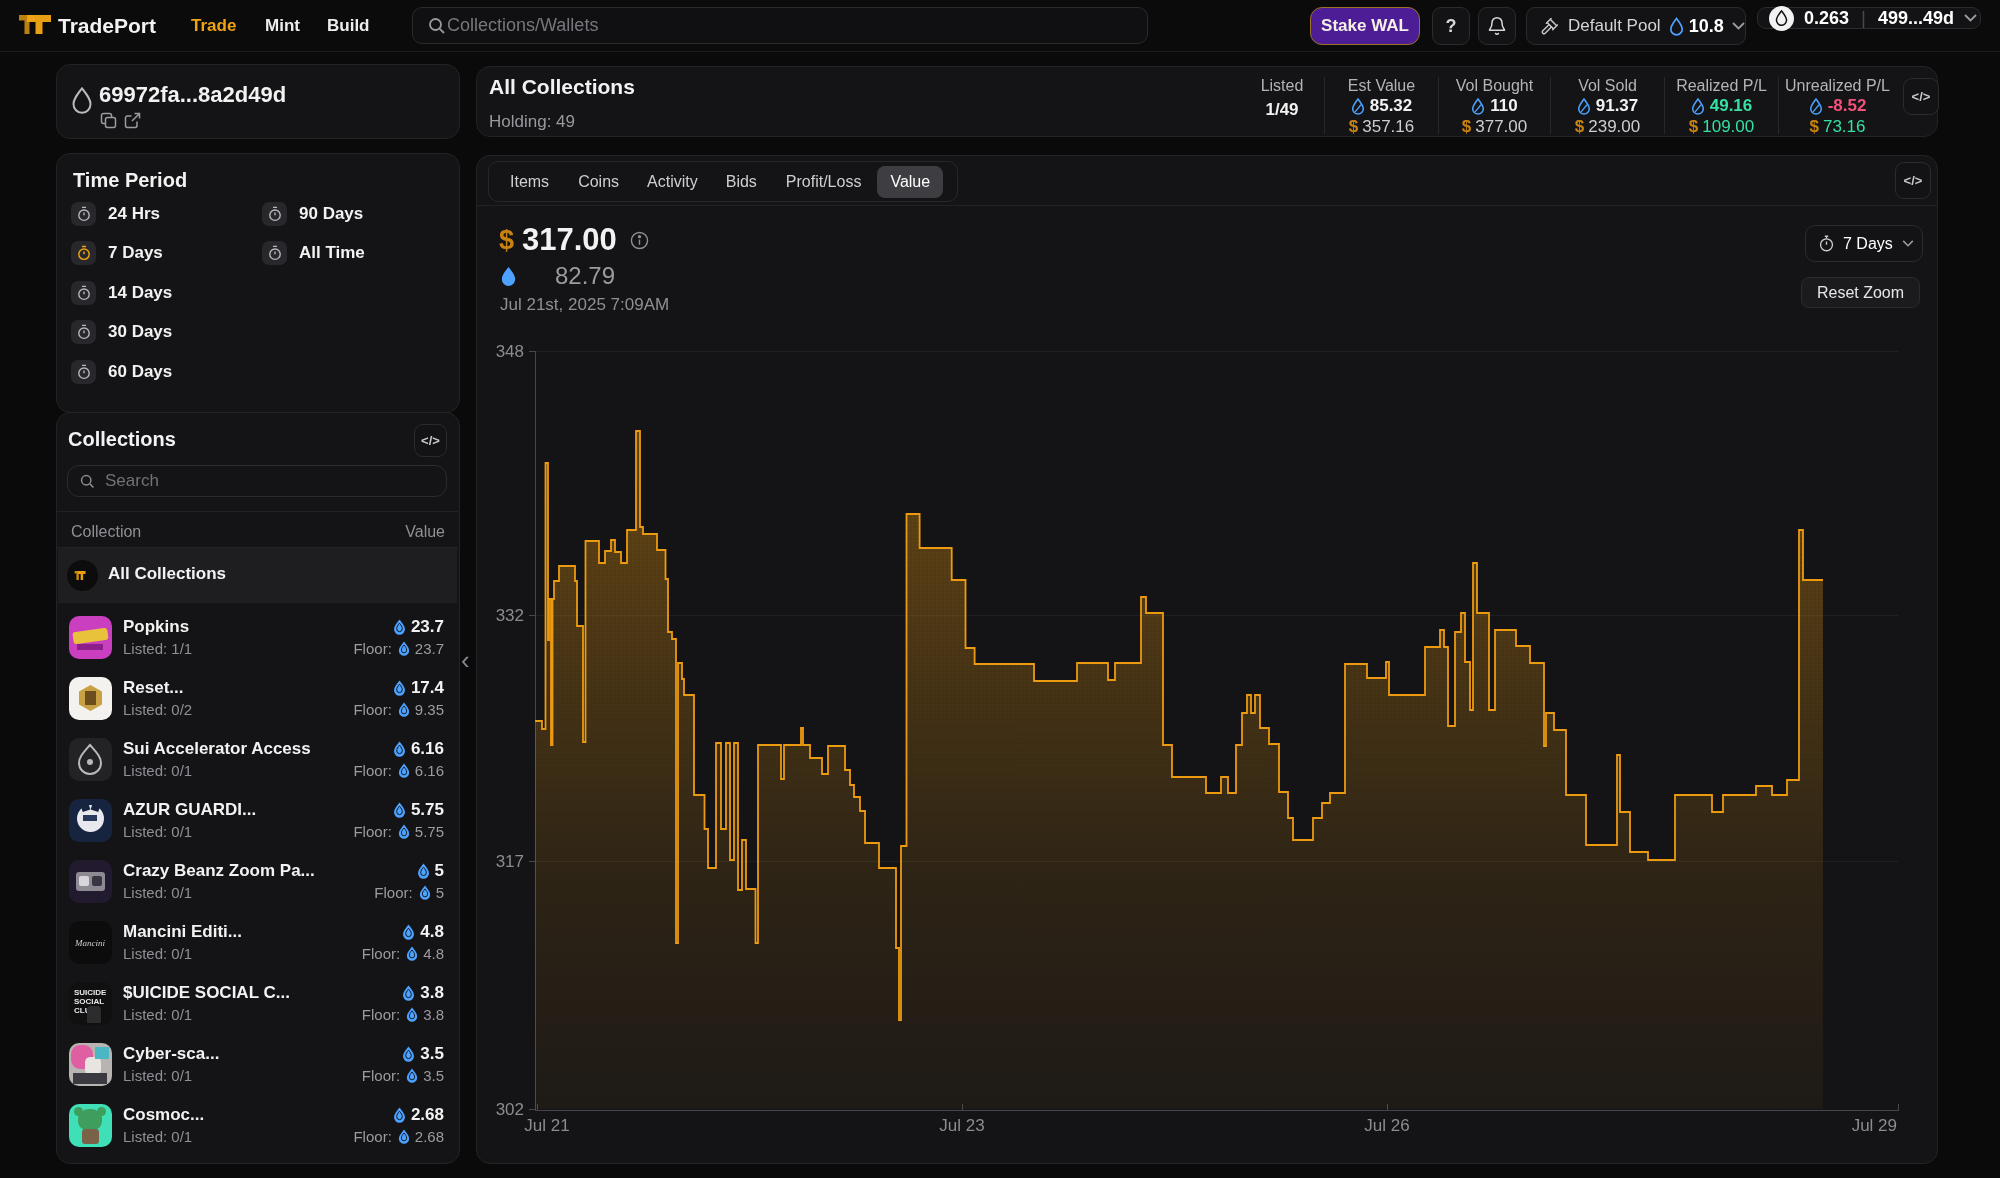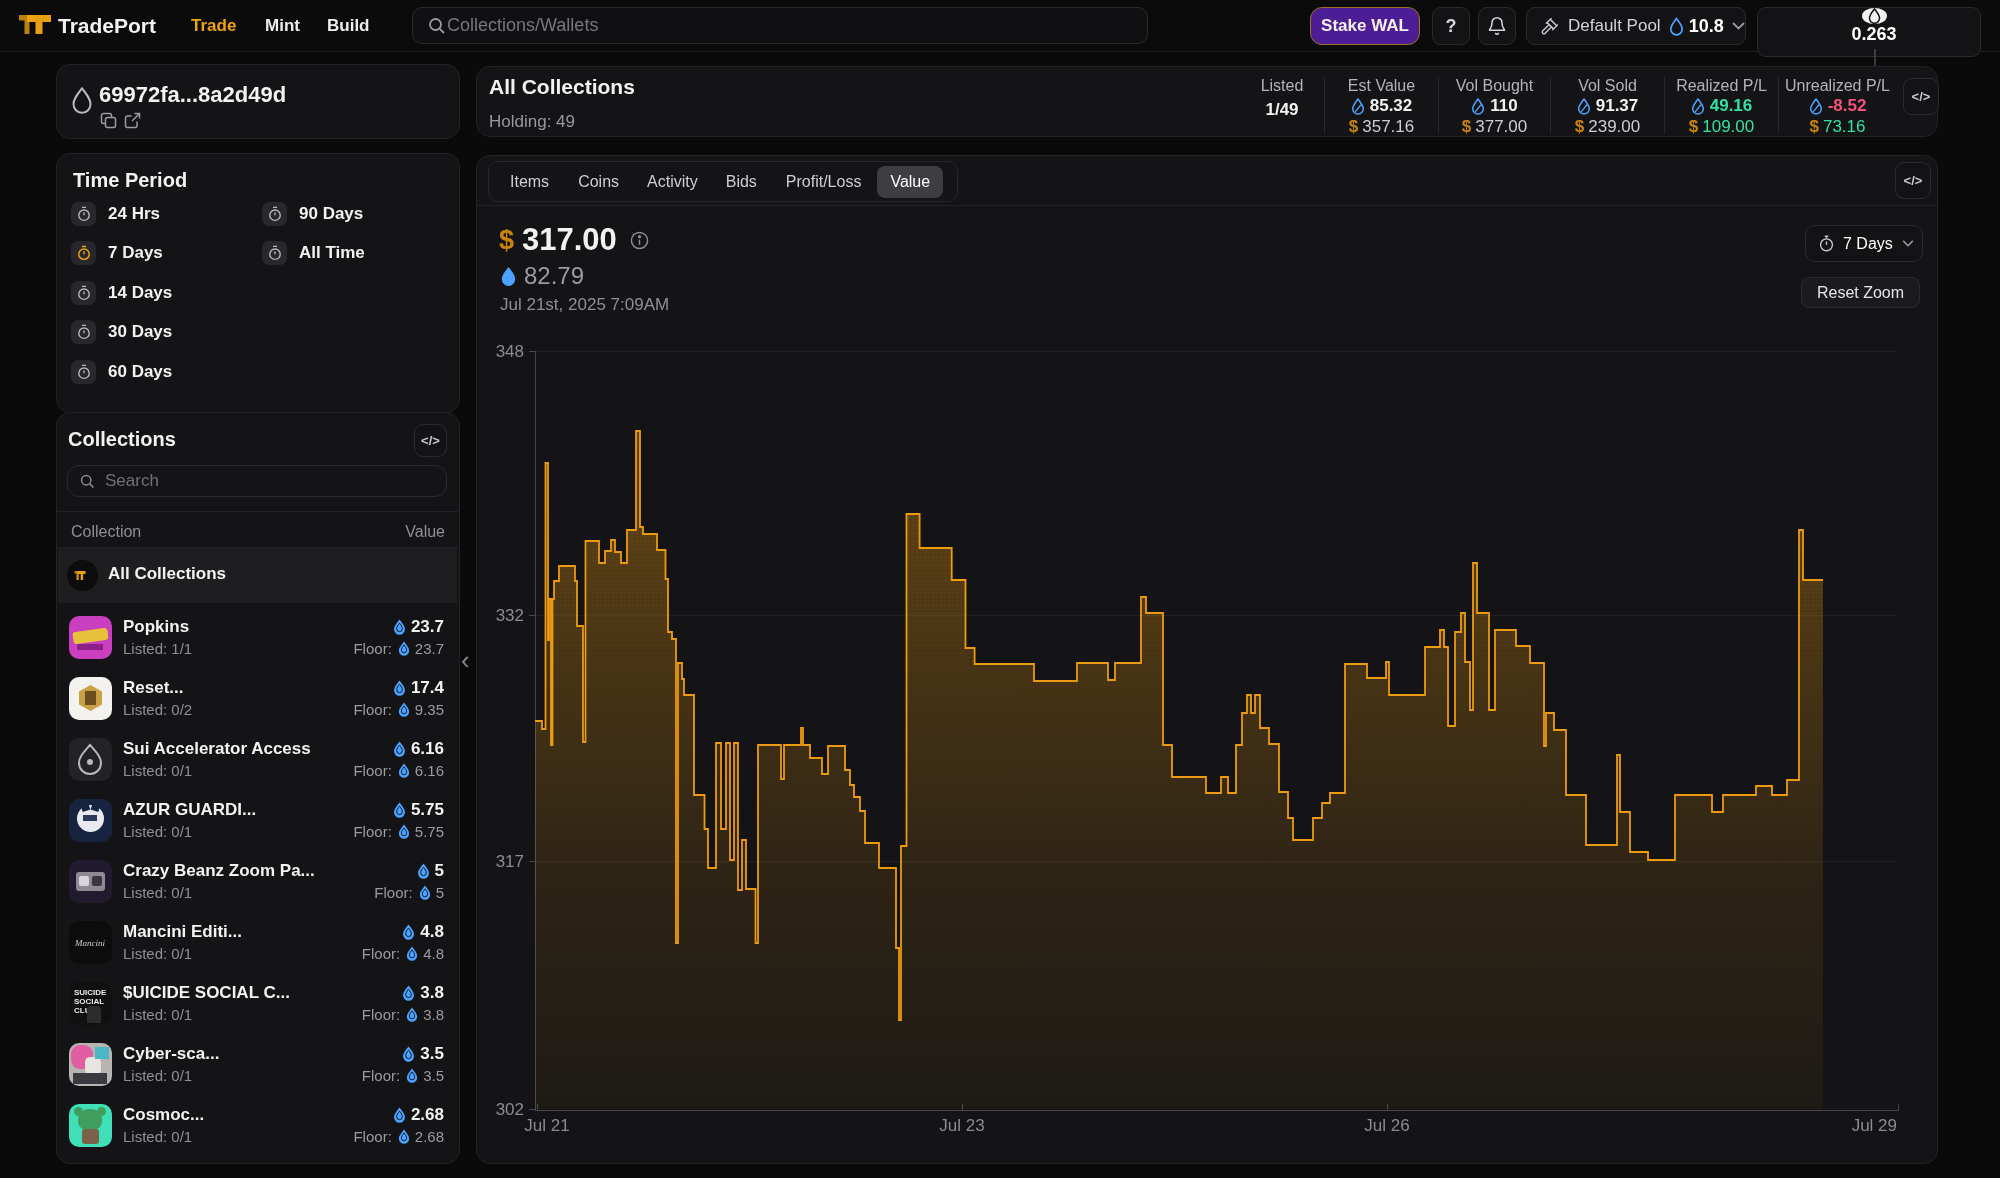--- a/index.html
+++ b/index.html
@@ -66,21 +66,21 @@
       </svg>
     <span style="margin-left:9px; color:#d3d3d8; font-size:17px;">Default Pool</span>
     <svg style="margin-left:8px" width="15" height="19" viewBox="0 0 15 19">
         <path d="M7.5 1.5 C10.8 5.8 13.2 8.8 13.2 12 A5.7 5.9 0 0 1 1.8 12 C1.8 8.8 4.2 5.8 7.5 1.5 Z" fill="none" stroke="#4da2ff" stroke-width="1.7"></path>
       </svg>
     <span style="margin-left:5px; color:#fff; font-size:18px; font-weight:bold;">10.8</span>
     <svg style="margin-left:8px" width="13" height="8" viewBox="0 0 13 8" fill="none" stroke="#9a9aa0" stroke-width="1.8">
         <path d="M1 1 L6.5 6.5 L12 1"></path>
       </svg>
   </div>
-  <div class="btn" style="left:1757px; top:7px; width:224px; height:50px; justify-content:flex-start;flex-direction:column;">
+  <div class="btn" style="left:1757px; top:7px; width:224px; height:22px; justify-content:flex-start;">
     <span style="margin-left:11px; width:25px; height:25px; border-radius:50%; background:#f2f2f3; display:flex; align-items:center; justify-content:center;">
       <svg width="13" height="16" viewBox="0 0 15 19">
           <path d="M7.5 1 C11 5.5 13.5 8.5 13.5 12 A6 6.2 0 0 1 1.5 12 C1.5 8.5 4 5.5 7.5 1 Z" fill="none" stroke="#111" stroke-width="1.8"></path>
         </svg>
     </span>
     <span style="margin-left:10px; color:#fff; font-size:18px; font-weight:bold;">0.263</span>
     <span style="margin-left:12px; color:#47474c; font-size:19px; font-weight:100;">|</span>
     <span style="margin-left:12px; color:#fff; font-size:18px; font-weight:bold;">499...49d</span>
     <svg style="margin-left:10px" width="13" height="8" viewBox="0 0 13 8" fill="none" stroke="#9a9aa0" stroke-width="1.8">
         <path d="M1 1 L6.5 6.5 L12 1"></path>
@@ -523,21 +523,21 @@
 
   <div style="position:absolute; left:22px; top:66px; display:flex; align-items:center;">
     <span style="color:#c8820f; font-size:27px; font-weight:bold;">$</span>
     <span style="margin-left:8px; font-size:31px; font-weight:bold;">317.00</span>
     <svg style="margin-left:13px" width="19" height="19" viewBox="0 0 20 20" fill="none" stroke="#8e8e94" stroke-width="1.5">
         <circle cx="10" cy="10" r="8.5"></circle>
         <path d="M10 9 V14.5"></path>
         <circle cx="10" cy="6" r="1" fill="#8e8e94"></circle>
       </svg>
   </div>
-  <div style="position:absolute; left:23px; top:106px; display:flex; align-items:center;">
+  <div style="position:absolute; left:23px; top:106px; display:flex; align-items:center;gap:31px;">
     <svg width="17" height="21" viewBox="0 0 15 19">
         <path d="M7.5 1 C11 5.5 13.5 8.5 13.5 12 A6 6.2 0 0 1 1.5 12 C1.5 8.5 4 5.5 7.5 1 Z" fill="#4da2ff"></path>
       </svg>
     <span style="margin-left:7px; font-size:24px; color:#9b9ca1;">82.79</span>
   </div>
   <div style="position:absolute; left:23px; top:139px; font-size:17px; color:#8f9096;">Jul 21st, 2025 7:09AM</div>
 
   <div class="btn" style="left:1328px; top:69px; width:118px; height:37px; justify-content:flex-start; border-radius:10px;">
     <svg style="margin-left:12px" width="17" height="17" viewBox="0 0 20 20" fill="none" stroke="#c9c9ce" stroke-width="1.6">
         <circle cx="10" cy="11.5" r="7"></circle>

